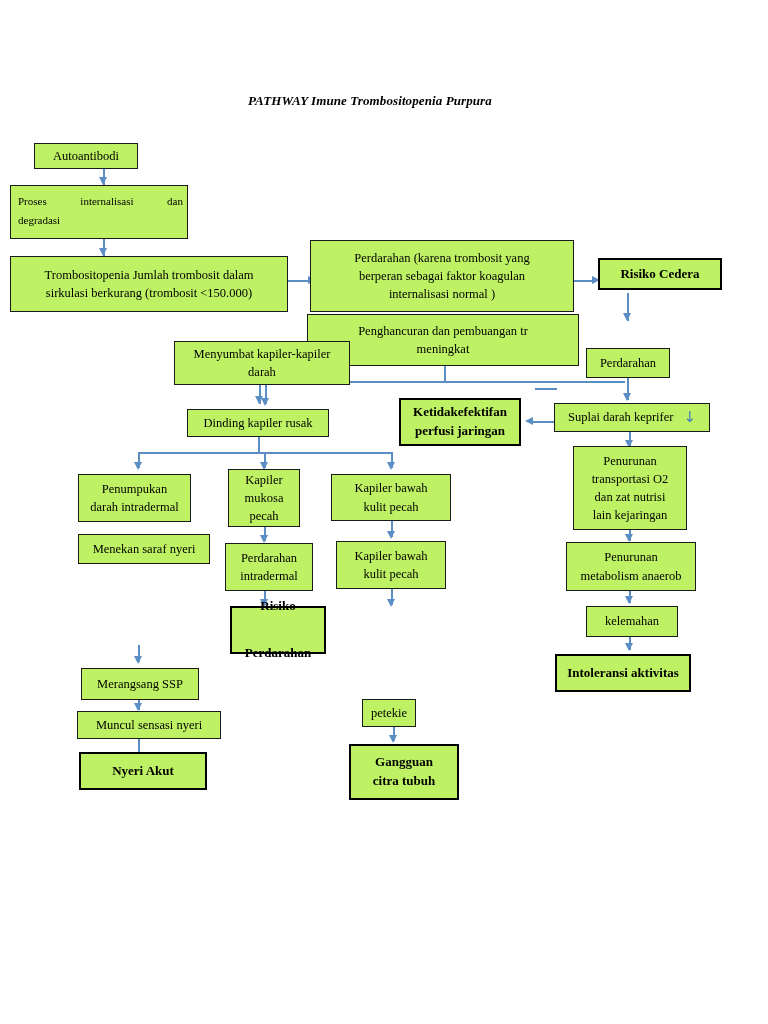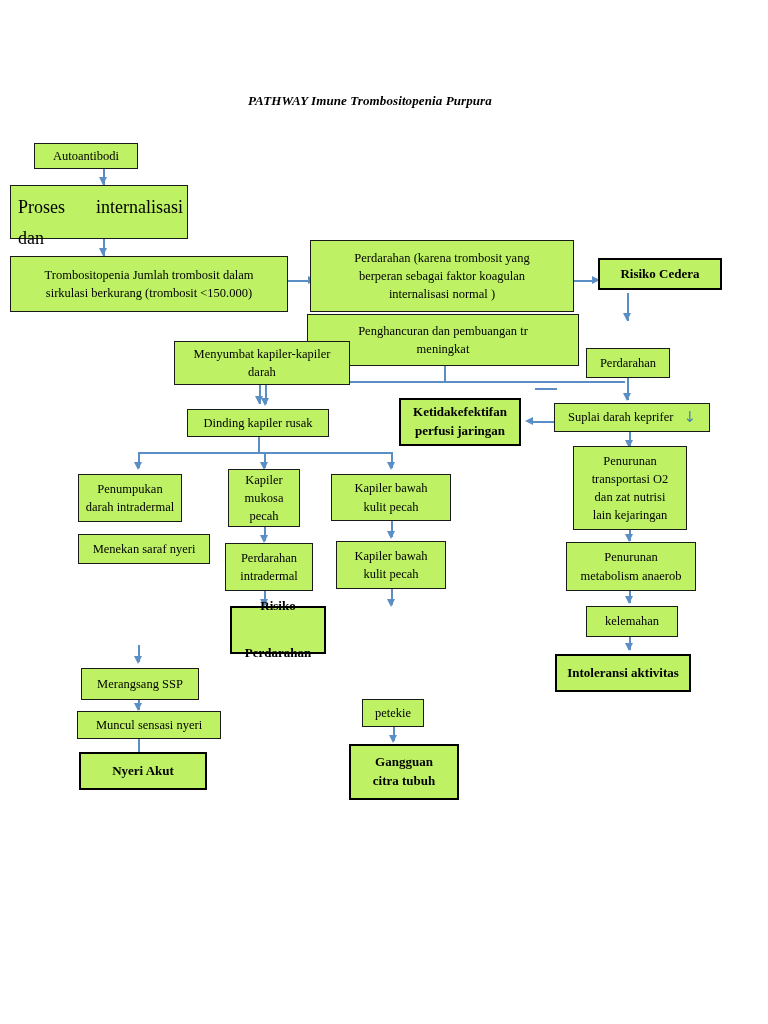--- a/index.html
+++ b/index.html
@@ -50,21 +50,21 @@
   }
   .box.lpad {
     justify-content: flex-start;
     text-align: left;
     padding-left: 7px;
   }
   .box .jtxt {
     width: 100%;
     text-align: justify;
     text-align-last: justify;
-    font-size: 18px;
+    font-size: 11px;
     line-height: 1.7;
   }
   .box .jtxt .last { text-align-last: left; display: block; }
   .box .inner-arrow {
     color: #4a7ebb;
     font-size: 15px;
     margin-left: 10px;
     font-family: "DejaVu Sans", sans-serif;
   }
   
@@ -225,21 +225,21 @@
 
   <div class="box" style="left:187px; top:409px; width:142px; height:28px;">
     <span>Dinding kapiler rusak</span>
   </div>
 
   <div class="box thick" style="left:399px; top:398px; width:122px; height:48px; flex-direction:column;">
     <span>Ketidakefektifan</span>
     <span>perfusi jaringan</span>
   </div>
 
-  <div class="box" style="left:78px; top:474px; width:104px; height:48px; flex-direction:column;">
+  <div class="box" style="left:78px; top:474px; width:113px; height:48px; flex-direction:column;">
     <span>Penumpukan</span>
     <span>darah intradermal</span>
   </div>
 
   <div class="box" style="left:78px; top:534px; width:132px; height:30px;">
     <span>Menekan saraf nyeri</span>
   </div>
 
   <div class="box" style="left:228px; top:469px; width:72px; height:58px; flex-direction:column;">
     <span>Kapiler</span>
@@ -292,21 +292,21 @@
   </div>
 
   <div class="box" style="left:77px; top:711px; width:144px; height:28px;">
     <span>Muncul sensasi nyeri</span>
   </div>
 
   <div class="box thick" style="left:79px; top:752px; width:128px; height:38px;">
     <span>Nyeri Akut</span>
   </div>
 
-  <div class="box" style="left:362px; top:699px; width:62px; height:28px;">
+  <div class="box" style="left:362px; top:699px; width:54px; height:28px;">
     <span>petekie</span>
   </div>
 
   <div class="box thick" style="left:349px; top:744px; width:110px; height:56px; flex-direction:column;">
     <span>Gangguan</span>
     <span>citra tubuh</span>
   </div>
 
 </div>
 

